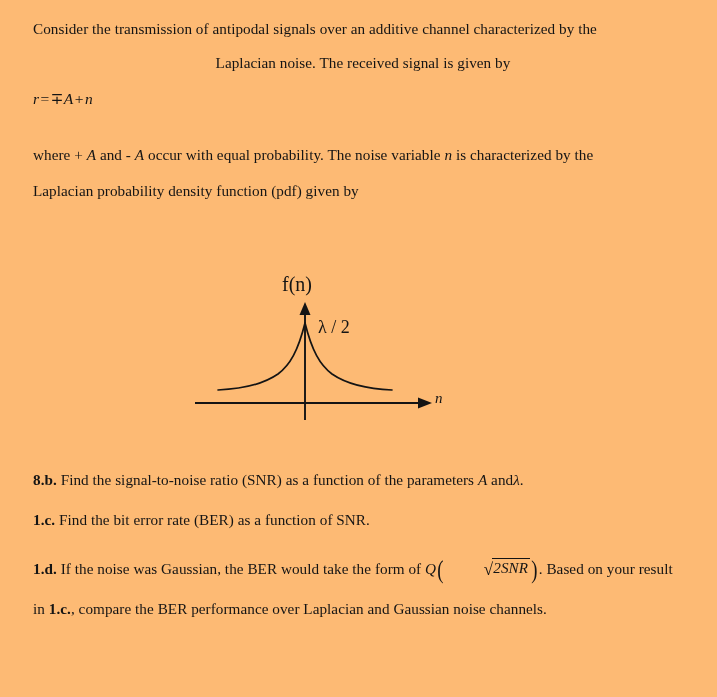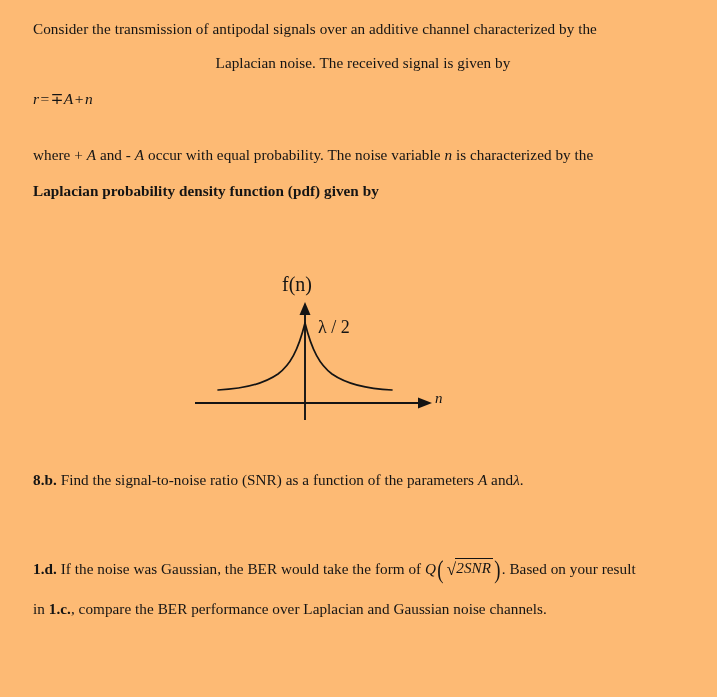--- a/index.html
+++ b/index.html
@@ -89,20 +89,21 @@
     font-size: 19px;
     position: relative;
     top: 1px;
     transform: scaleX(0.8);
   }
   
   .sqrt {
     display: inline-block;
     position: relative;
     padding-left: 2px;
+    margin-left: 37px;
   }
   .sqrt .radsym {
     font-size: 17px;
     position: relative;
     top: 1px;
   }
   .sqrt .radicand {
     border-top: 1.1px solid #141414;
     padding: 0 2px 0 1px;
     margin-left: -1px;
@@ -157,21 +158,21 @@
     <span>where</span>
     <span>+</span>
     <span class="it">A</span>
     <span>and</span>
     <span>-</span>
     <span class="it">A</span>
     <span>occur with equal probability. The noise variable</span>
     <span class="it">n</span>
     <span>is characterized by the</span>
   </div>
-  <div class="para" style="top:172px;font-weight:bold;">Laplacian probability density function (pdf) given by</div>
+  <div class="para" style="top:172px;">Laplacian probability density function (pdf) given by</div>
 
 
   <div class="figure">
     <svg width="340" height="160" viewBox="0 0 340 160">
 
       <line x1="45" y1="138" x2="268" y2="138" stroke="#141414" stroke-width="1.9"></line>
       <polygon points="268,132.5 282,138 268,143.5" fill="#141414"></polygon>
 
       <line x1="155" y1="50" x2="155" y2="155" stroke="#141414" stroke-width="1.9"></line>
       <polygon points="149.5,50 155,37 160.5,50" fill="#141414"></polygon>
@@ -185,20 +186,24 @@
   </div>
 
 
   <div class="para q" style="top:460px;">
     <span class="lbl">8.b.</span>
     <span>Find the signal-to-noise ratio (SNR) as a function of the parameters</span>
     <span class="it">A</span>
     <span>and</span><span class="it">λ</span><span>.</span>
   </div>
 
+  <div class="para q" style="top:500px;">
+    <span class="lbl">1.c.</span>
+    <span>Find the bit error rate (BER) as a function of SNR.</span>
+  </div>
 
   <div class="para q" style="top:549px;">
     <span class="lbl">1.d.</span>
     <span>If the noise was Gaussian, the BER would take the form of</span>
     <span class="it">Q</span><span class="bigparen">(</span><span class="sqrt"><span class="radsym">√</span><span class="radicand it">2SNR</span></span><span class="bigparen">)</span><span>. Based on your result</span>
   </div>
   <div class="para q" style="top:589px;">
     <span>in</span>
     <span class="lbl">1.c.</span><span>, compare the BER performance over Laplacian and Gaussian noise channels.</span>
   </div>

